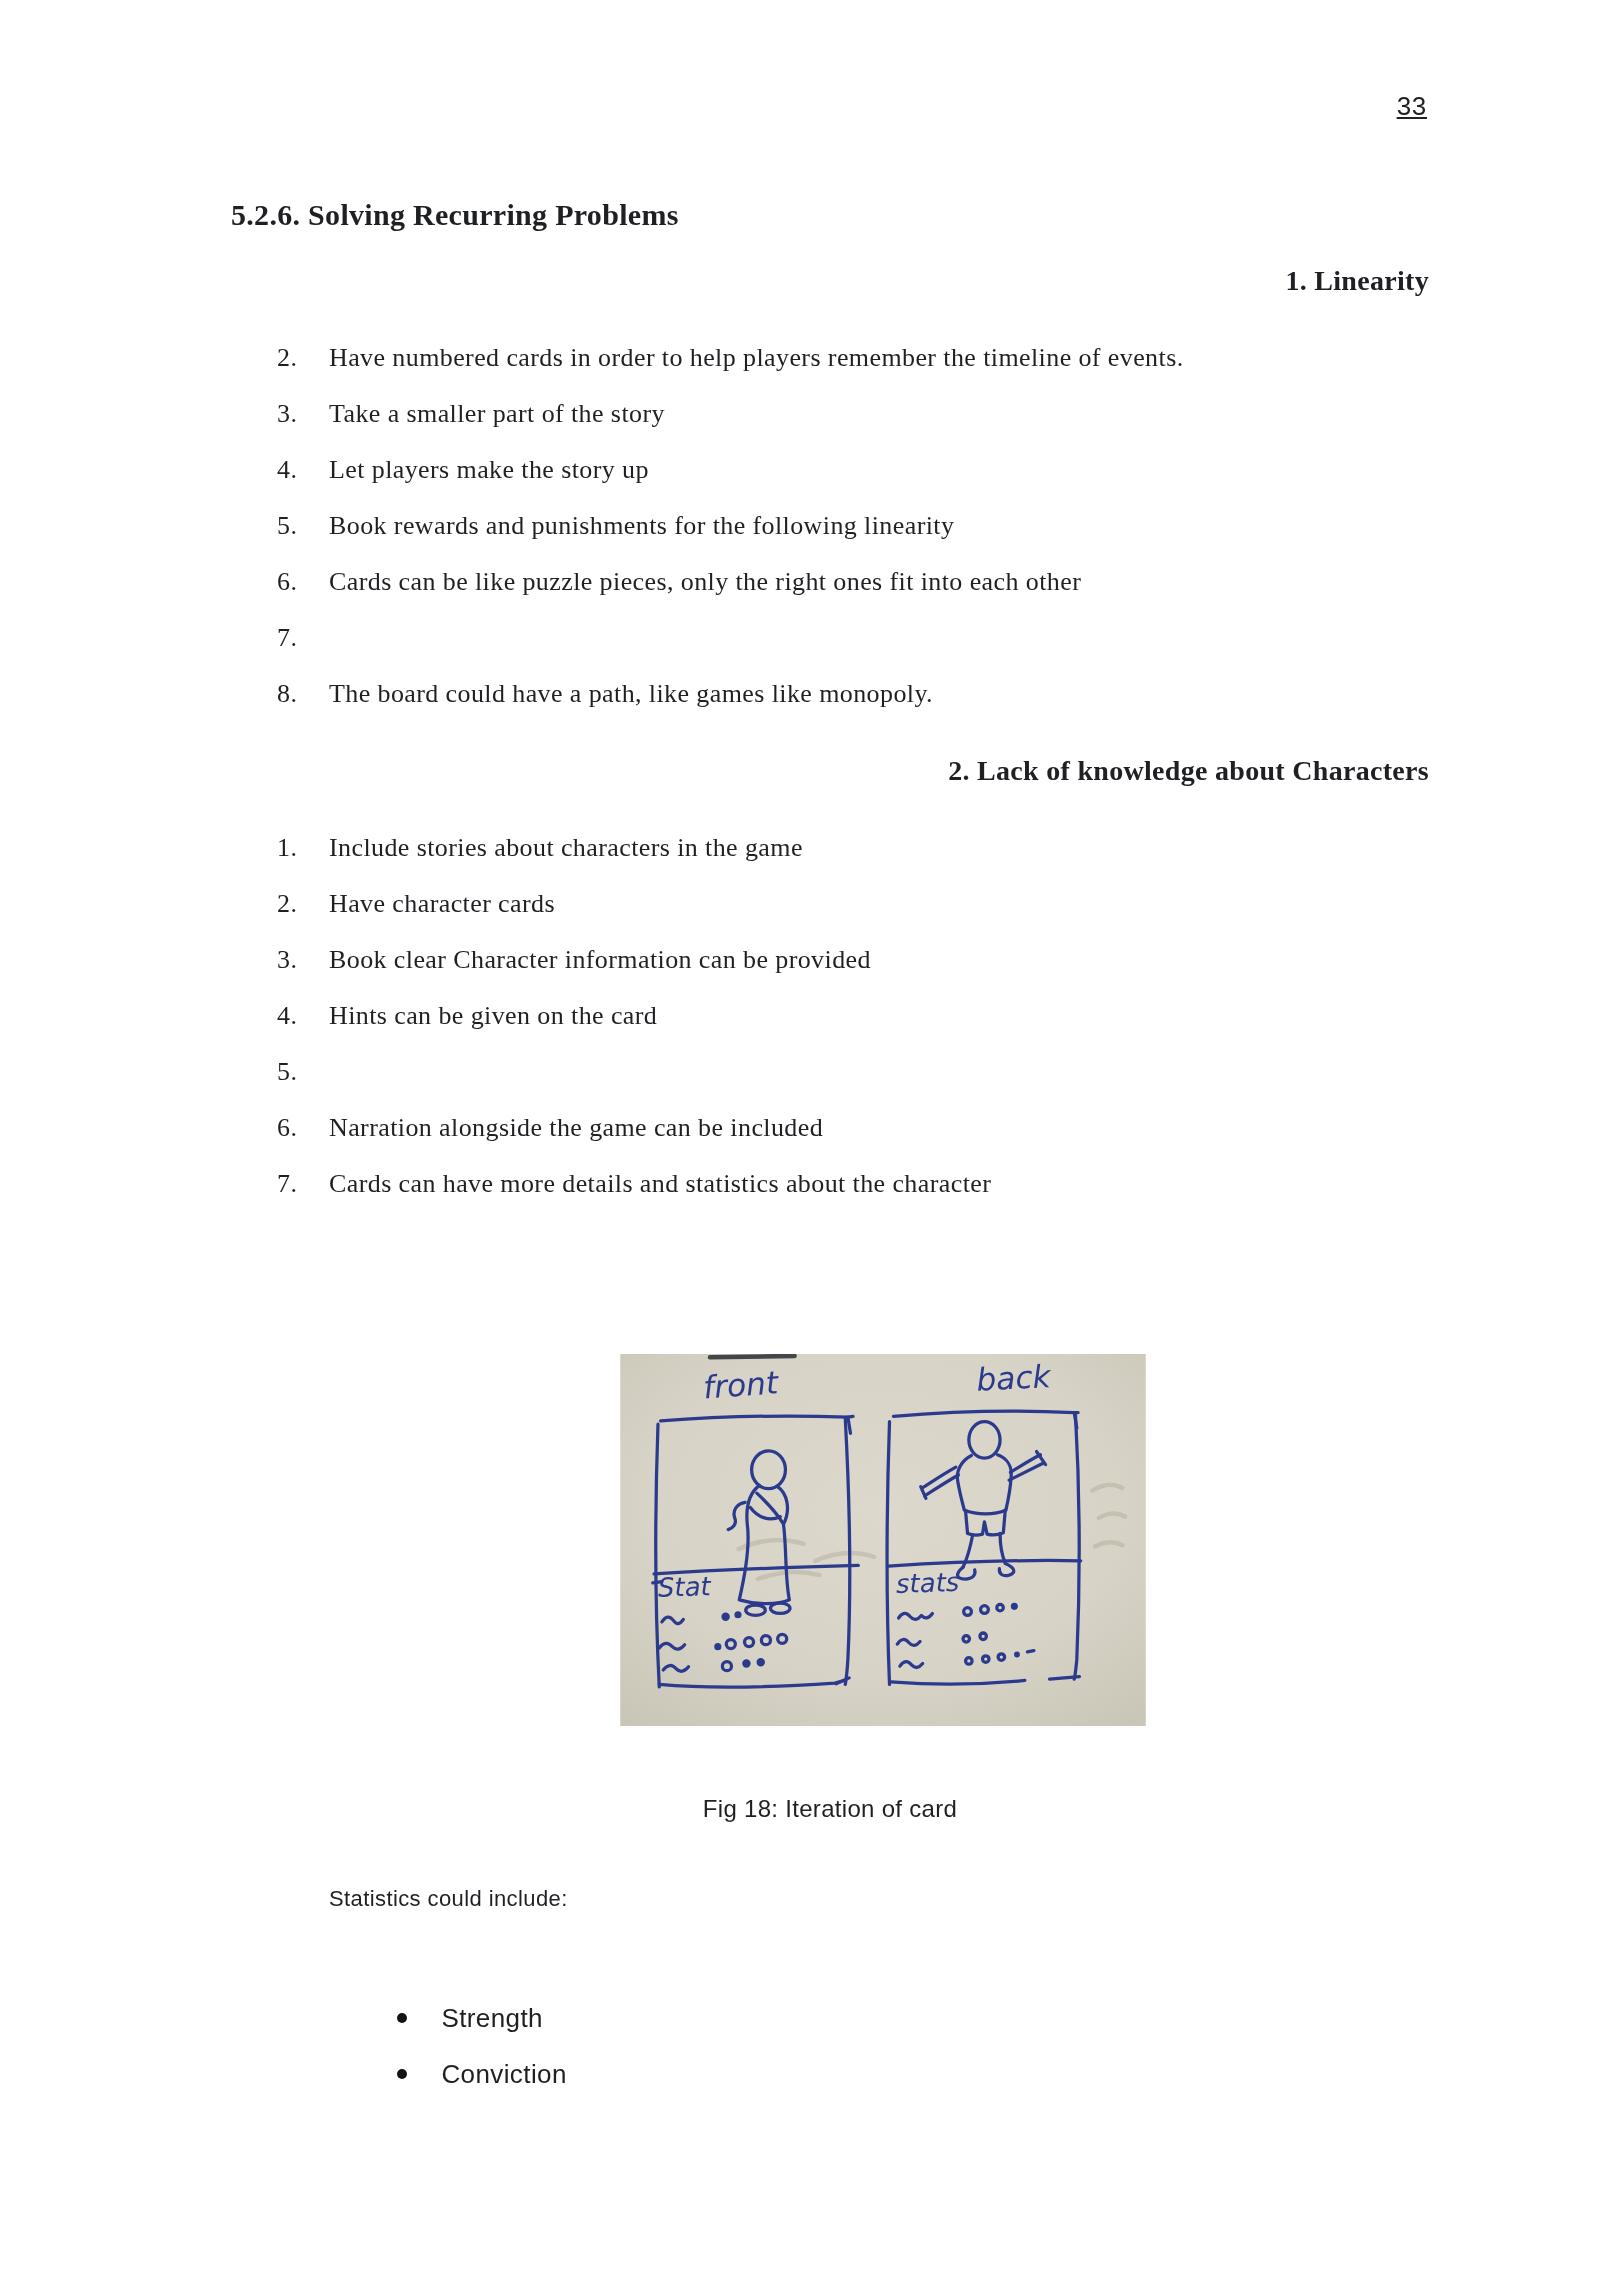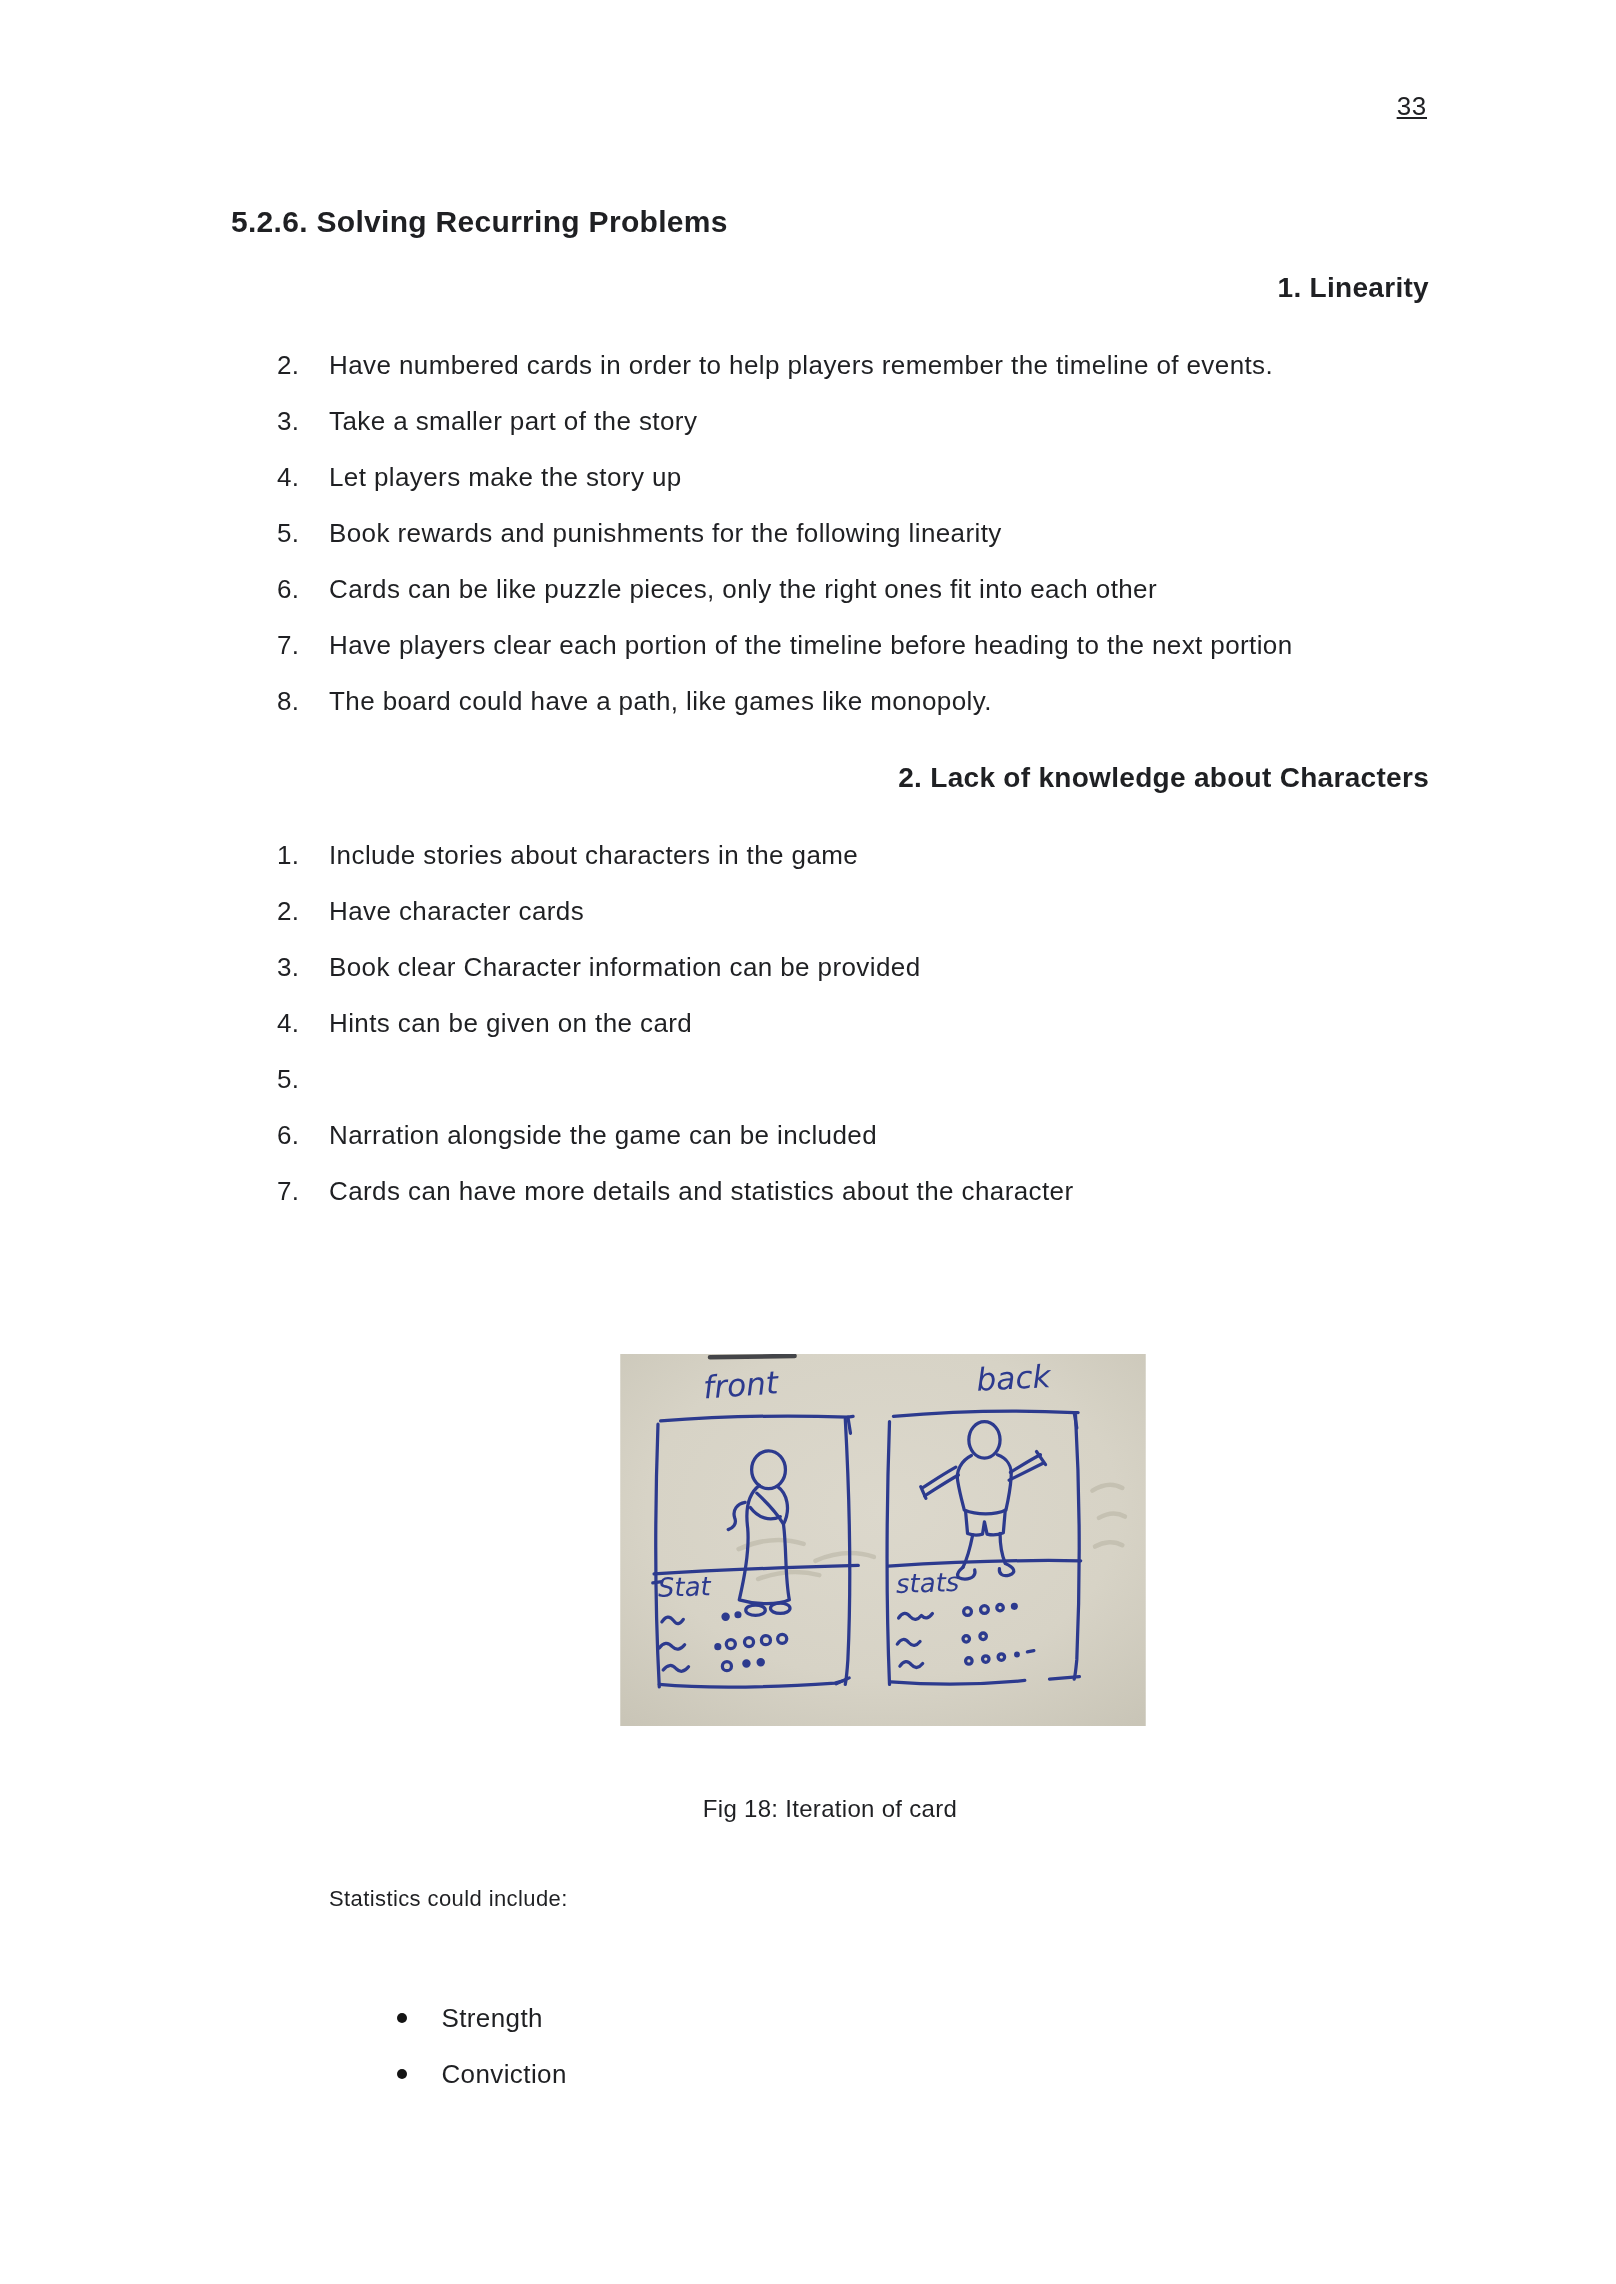--- a/index.html
+++ b/index.html
@@ -22,22 +22,23 @@
     position:absolute;
     top:91px;
     right:190px;
     font-size:26px;
     letter-spacing:0.7px;
     text-decoration:underline;
   }
   .content{
     position:absolute;
     left:231px;
-    top:15px;
+    top:8px;
     width:1198px;
+    font-family:Liberation Serif, serif;
   }
   h1.main-heading{
     margin:0;
     padding-top:190px;
     font-size:30px;
     font-weight:bold;
     letter-spacing:0.3px;
   }
   h2.sub-heading{
     margin:33px 0 0 0;
@@ -141,21 +142,20 @@
     <li>
       <span class="li-num">5.</span>
       <span class="li-text">Book rewards and punishments for the following linearity</span>
     </li>
     <li>
       <span class="li-num">6.</span>
       <span class="li-text">Cards can be like puzzle pieces, only the right ones fit into each other</span>
     </li>
     <li>
       <span class="li-num">7.</span>
-      <span class="li-text">Have players clear each portion of the timeline before heading to the next portion</span>
     </li>
     <li>
       <span class="li-num">8.</span>
       <span class="li-text">The board could have a path, like games like monopoly.</span>
     </li>
   </ol>
 
   <h2 class="sub-heading">2. Lack of knowledge about Characters</h2>
 
   <ol class="num-list">

